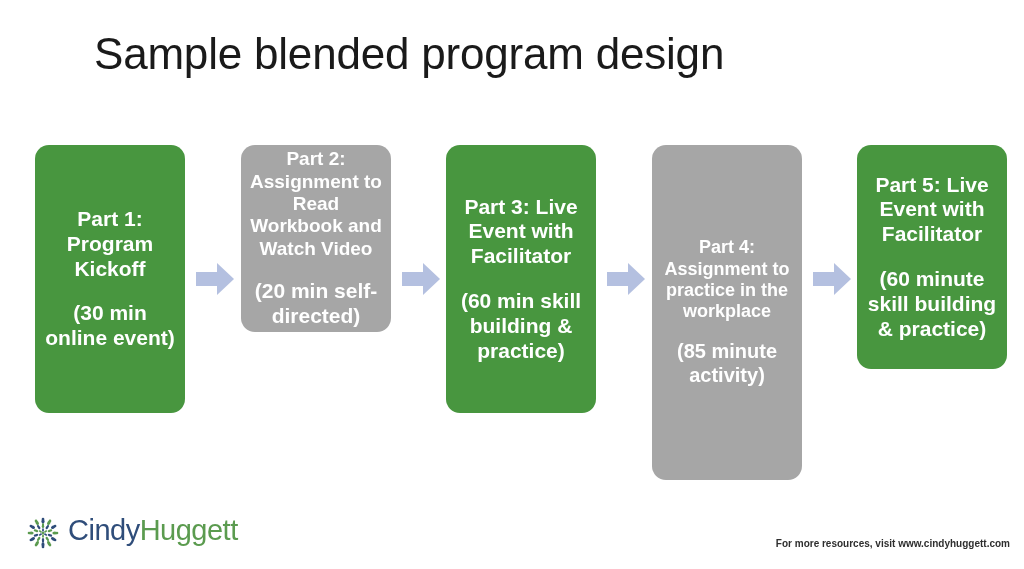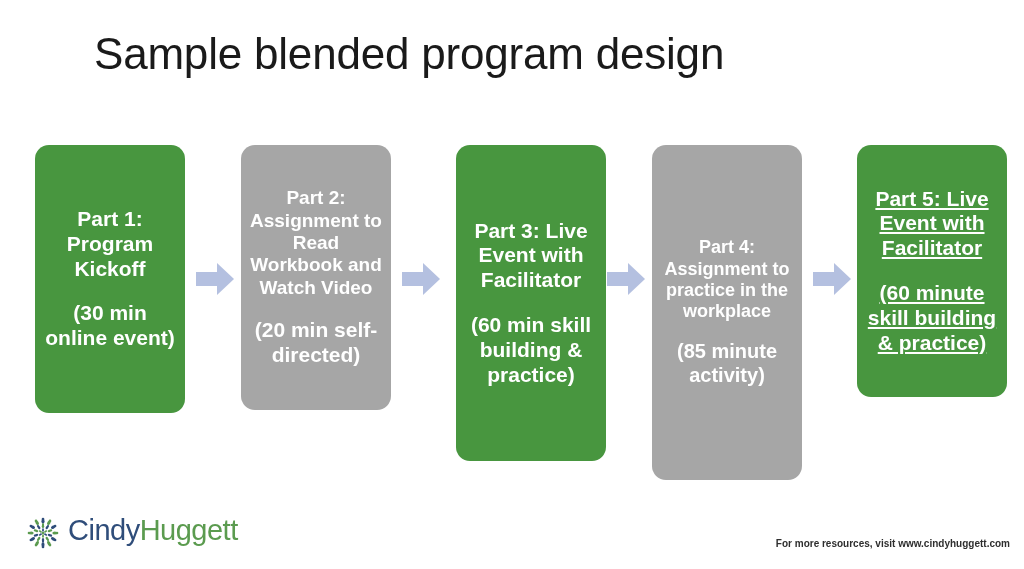--- a/index.html
+++ b/index.html
@@ -58,24 +58,24 @@
   }
   .flow-box.green { background: #48963f; }
   .flow-box.gray  { background: #a6a6a6; }
 
   .box-heading { margin: 0; }
   .box-detail  { margin: 0; }
   .box-gap     { height: 1em; flex: 0 0 auto; }
 
   
   #box-1 { left: 35px;  height: 268px; font-size: 20px; }
-  #box-2 { left: 241px; height: 265px; font-size: 19px; }
-  #box-3 { left: 456px; height: 316px; font-size: 20px; }
+  #box-2 { left: 241px; height: 187px; font-size: 19px; }
+  #box-3 { left: 446px; height: 268px; font-size: 20px; }
   #box-4 { left: 652px; height: 335px; font-size: 18px; }
-  #box-5 { left: 857px; height: 252px; font-size: 20px; text-decoration: underline; }
+  #box-5 { left: 857px; height: 224px; font-size: 20px; }
 
   #box-2 .box-heading { font-size: 19px; }
   #box-2 .box-detail  { font-size: 21px; }
   #box-4 .box-heading { font-size: 18px; }
   #box-4 .box-detail  { font-size: 20px; }
   #box-1 .box-heading, #box-1 .box-detail { font-size: 21px; }
   #box-3 .box-heading, #box-3 .box-detail { font-size: 21px; }
   #box-5 .box-heading, #box-5 .box-detail { font-size: 21px; }
 
   

